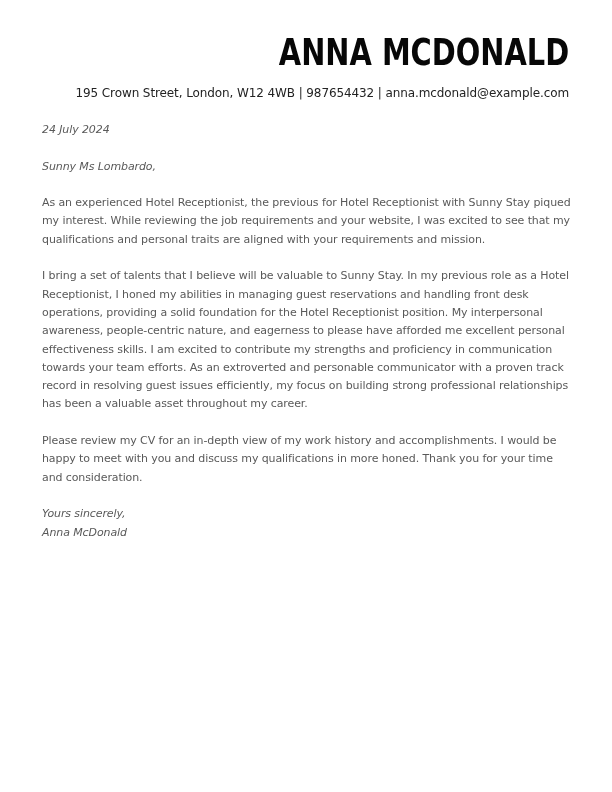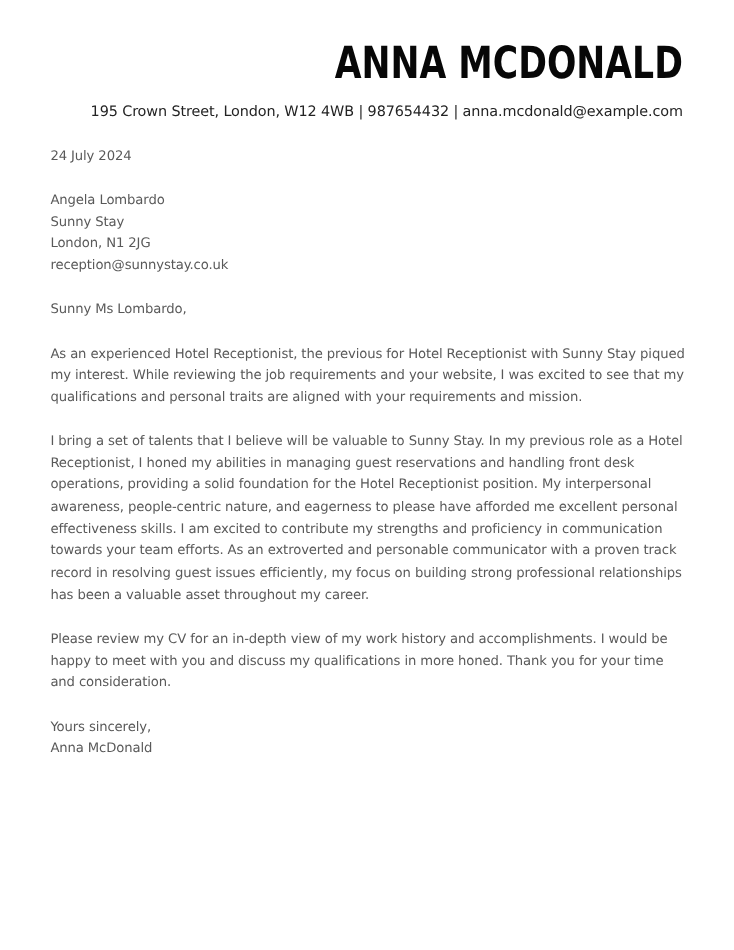--- a/index.html
+++ b/index.html
@@ -44,20 +44,21 @@
     left: 42px;
     top: 121px;
     width: 532px;
     font-size: 11px;
     line-height: 18.3px;
     color: #595959;
     letter-spacing: -0.1px;
   }
   .letter-body .block {
     margin: 0 0 18.3px 0;
+    font-style: italic;
   }
   .letter-body .block:last-child {
     margin-bottom: 12px;
   }
   .letter-body p {
     margin: 0 0 18.3px 0;
   }
   .letter-body p:last-of-type {
     margin-bottom: 0;
   }
@@ -69,26 +70,20 @@
 
   <div class="header">
     <div class="name">ANNA MCDONALD</div>
     <div class="contact">195 Crown Street, London, W12 4WB | 987654432 | anna.mcdonald@example.com</div>
   </div>
 
   <div class="letter-body">
 
     <div class="block">24 July 2024</div>
 
-    <div class="block">
-      <div>Angela Lombardo</div>
-      <div>Sunny Stay</div>
-      <div>London, N1 2JG</div>
-      <div>reception@sunnystay.co.uk</div>
-    </div>
 
     <div class="block">Sunny Ms Lombardo,</div>
 
     <p>As an experienced Hotel Receptionist, the previous for Hotel Receptionist with Sunny Stay piqued my interest. While reviewing the job requirements and your website, I was excited to see that my qualifications and personal traits are aligned with your requirements and mission.</p>
     <p>I bring a set of talents that I believe will be valuable to Sunny Stay. In my previous role as a Hotel Receptionist, I honed my abilities in managing guest reservations and handling front desk operations, providing a solid foundation for the Hotel Receptionist position. My interpersonal awareness, people-centric nature, and eagerness to please have afforded me excellent personal effectiveness skills. I am excited to contribute my strengths and proficiency in communication towards your team efforts. As an extroverted and personable communicator with a proven track record in resolving guest issues efficiently, my focus on building strong professional relationships has been a valuable asset throughout my career.</p>
     <p>Please review my CV for an in-depth view of my work history and accomplishments. I would be happy to meet with you and discuss my qualifications in more honed. Thank you for your time and consideration.</p>
 
     <div class="block" style="margin-top: 18.3px;">
       <div>Yours sincerely,</div>
       <div>Anna McDonald</div>

